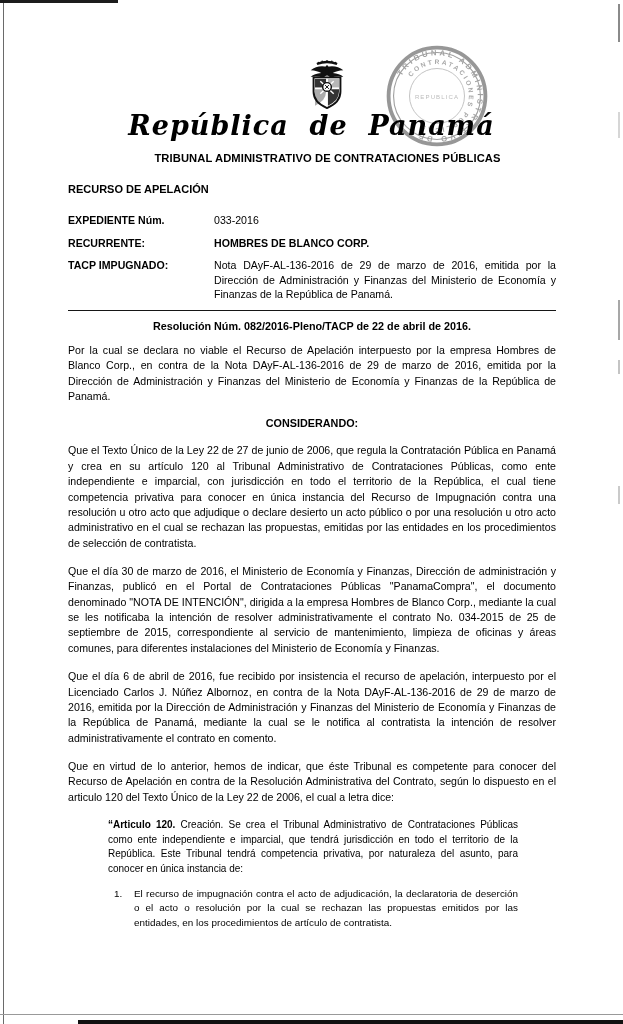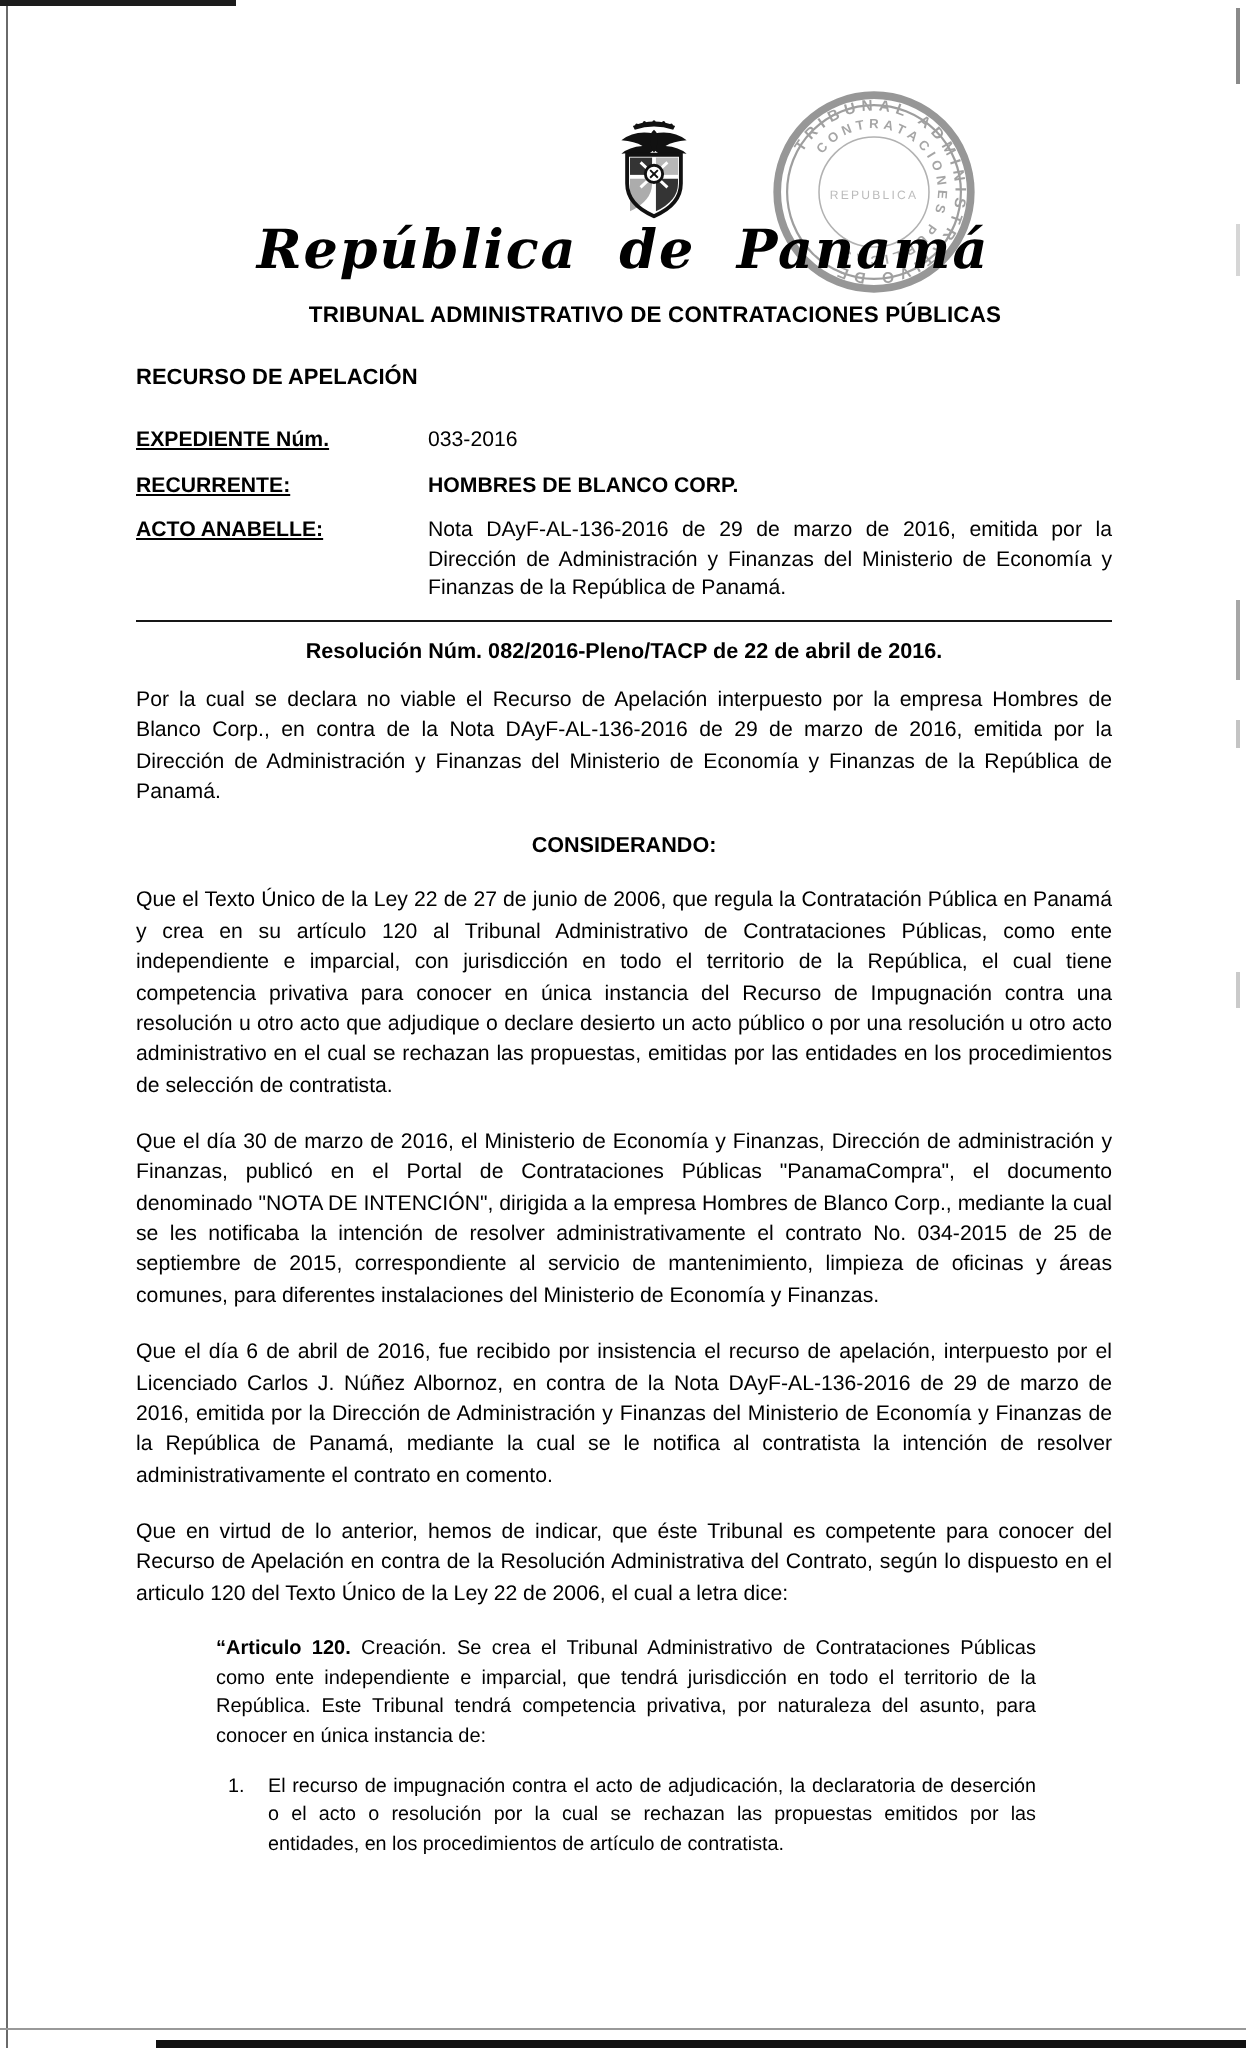--- a/index.html
+++ b/index.html
@@ -118,21 +118,20 @@
     align-items: flex-start;
     margin-bottom: 8px;
     font-size: 10.6px;
     line-height: 1.38;
   }
   .field-label {
     flex: 0 0 122px;
     font-weight: 700;
     padding-right: 19px;
     box-sizing: border-box;
-    text-decoration: underline;
   }
   .field-value {
     flex: 1 1 auto;
     text-align: justify;
     text-justify: inter-word;
     margin-left: 24px;
   }
   .field-value.bold { font-weight: 700; }
 
   .divider-rule {
@@ -275,21 +274,21 @@
       <div class="field-label">EXPEDIENTE Núm.</div>
       <div class="field-value">033-2016</div>
     </div>
 
     <div class="field-row">
       <div class="field-label">RECURRENTE:</div>
       <div class="field-value bold">HOMBRES DE BLANCO CORP.</div>
     </div>
 
     <div class="field-row">
-      <div class="field-label">ACTO ANABELLE:</div>
+      <div class="field-label">TACP IMPUGNADO:</div>
       <div class="field-value">Nota DAyF-AL-136-2016 de 29 de marzo de 2016, emitida por la Dirección de Administración y Finanzas del Ministerio de Economía y Finanzas de la República de Panamá.</div>
     </div>
 
 
     <div class="divider-rule"></div>
 
     <div class="resolution-title">Resolución Núm. 082/2016-Pleno/TACP de 22 de abril de 2016.</div>
 
     <p class="body">Por la cual se declara no viable el Recurso de Apelación interpuesto por la empresa Hombres de Blanco Corp., en contra de la Nota DAyF-AL-136-2016 de 29 de marzo de 2016, emitida por la Dirección de Administración y Finanzas del Ministerio de Economía y Finanzas de la República de Panamá.</p>
 

